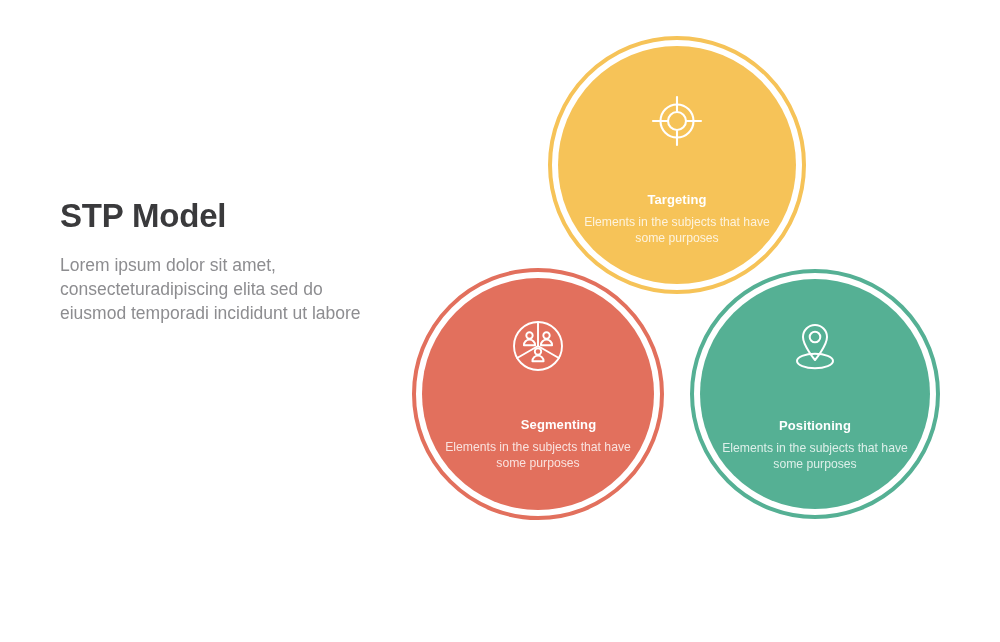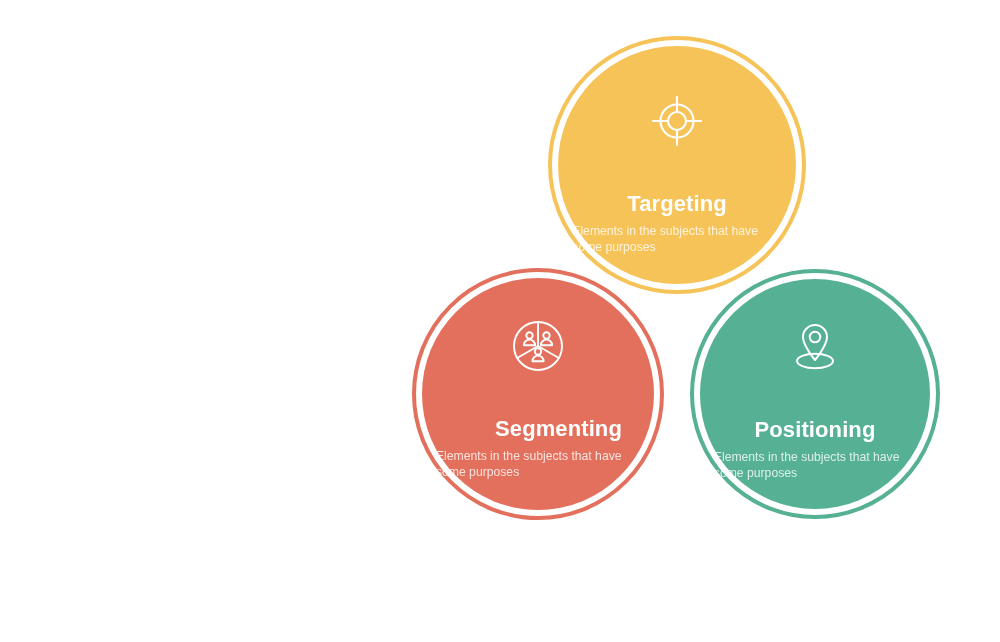--- a/index.html
+++ b/index.html
@@ -65,29 +65,29 @@
     align-items: center;
     justify-content: flex-start;
   }
 
   .node-icon {
     display: block;
   }
   .node-title {
     color: #ffffff;
     font-weight: bold;
-    font-size: 22px;
+    font-size: 13px;
     letter-spacing: 0.1px;
     text-align: left;
     line-height: 1;
   }
   .node-desc {
     color: rgba(255,255,255,0.80);
     font-size: 12.2px;
-    text-align: left;
+    text-align: center;
     line-height: 1.28;
     width: 88%;
   }
 
   
   #node-targeting   { z-index: 3; }
   #node-segmenting  { z-index: 2; }
   #node-positioning { z-index: 1; }
 
   
@@ -120,20 +120,24 @@
     font-weight: bold;
     letter-spacing: -0.4px;
     font-family: "Liberation Sans", sans-serif;
   }
 </style>
 </head>
 <body>
 
 <div id="canvas">
 
+  <div class="left-block">
+    <h1 class="page-title">STP Model</h1>
+    <p class="page-subtitle">Lorem ipsum dolor sit amet, consecteturadipiscing elita sed do eiusmod temporadi incididunt ut labore</p>
+  </div>
 
   <div class="node node-ring" id="node-targeting" style="left:548px; top:36px; width:258px; height:258px; border-color:#f6c358;">
     <div class="node-disc" style="left:6px; top:6px; width:238px; height:238px; background:#f6c358; padding-top:48px;">
 
       <span class="node-icon">
         <svg width="54" height="54" viewBox="0 0 54 54" aria-hidden="true">
           <g fill="none" stroke="#ffffff" stroke-width="2.1" stroke-linecap="round">
             <circle cx="27" cy="27" r="16.5"></circle>
             <circle cx="27" cy="27" r="9"></circle>
             <line x1="27" y1="3" x2="27" y2="17"></line>

